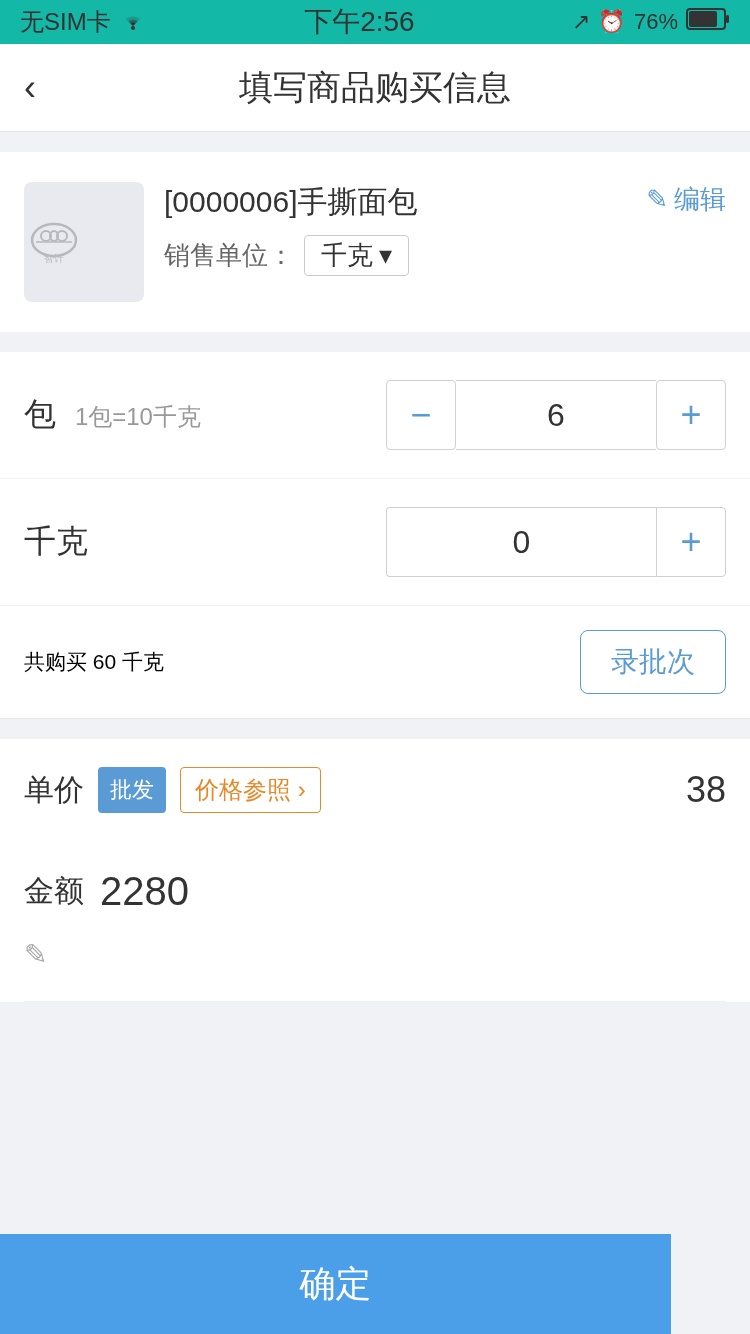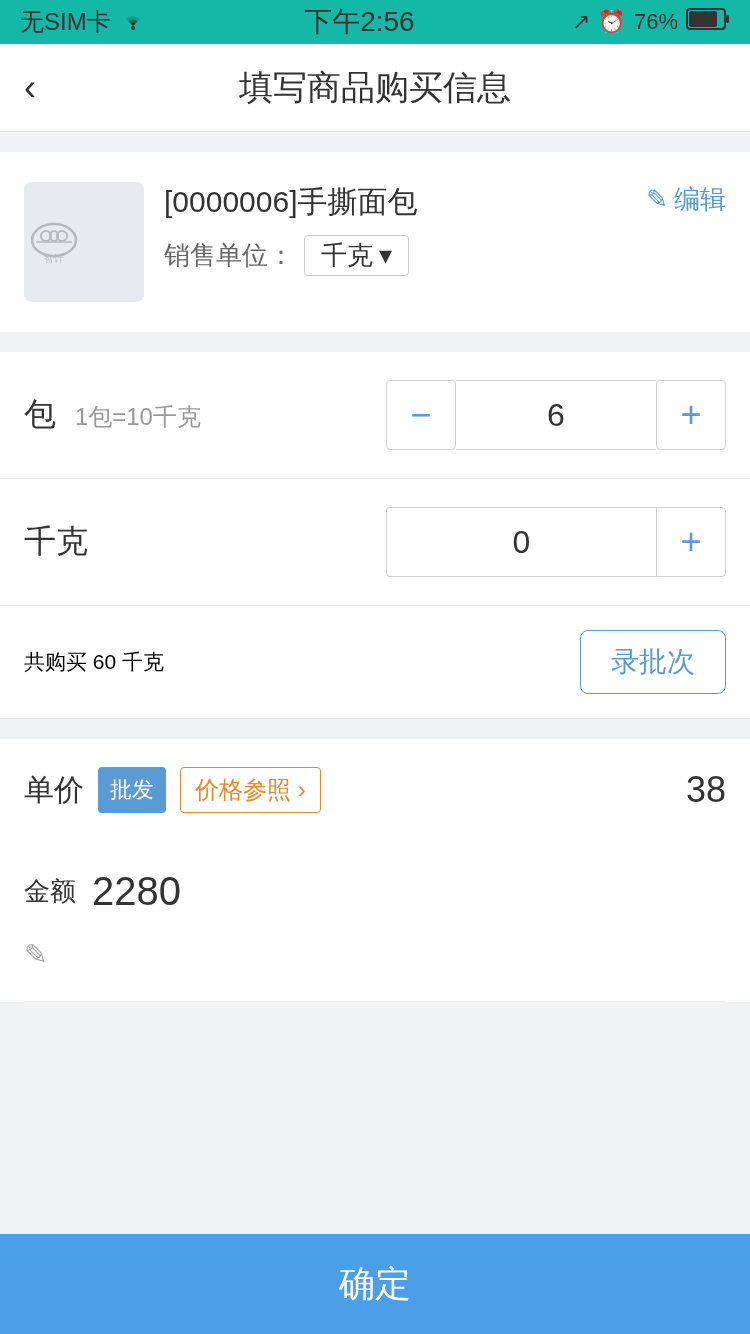--- a/index.html
+++ b/index.html
@@ -210,21 +210,21 @@
     .amount-section {
       background: #fff;
       padding: 28px 24px 0 24px;
     }
     .amount-row {
       display: flex;
       align-items: center;
       gap: 16px;
       margin-bottom: 24px;
     }
-    .amount-label { font-size: 26px; color: #333; }
+    .amount-label { font-size: 30px; color: #333; }
     .amount-value { font-size: 40px; color: #333; font-weight: 500; }
     .note-row {
       display: flex;
       align-items: center;
       gap: 10px;
       padding-bottom: 30px;
       border-bottom: 1px solid #f0f0f0;
     }
     .note-icon { color: #aaa; font-size: 28px; }
     .note-text { font-size: 28px; color: #aaa; }
@@ -233,21 +233,21 @@
     .empty-space {
       background: #f0f2f5;
       height: 250px;
     }
 
     
     .confirm-btn {
       position: fixed;
       bottom: 0;
       left: 0;
-      width: 750px;
+      width: 671px;
       height: 100px;
       background: #4a9fe8;
       color: #fff;
       font-size: 36px;
       display: flex;
       align-items: center;
       justify-content: center;
       cursor: pointer;
       border: none;
     }

